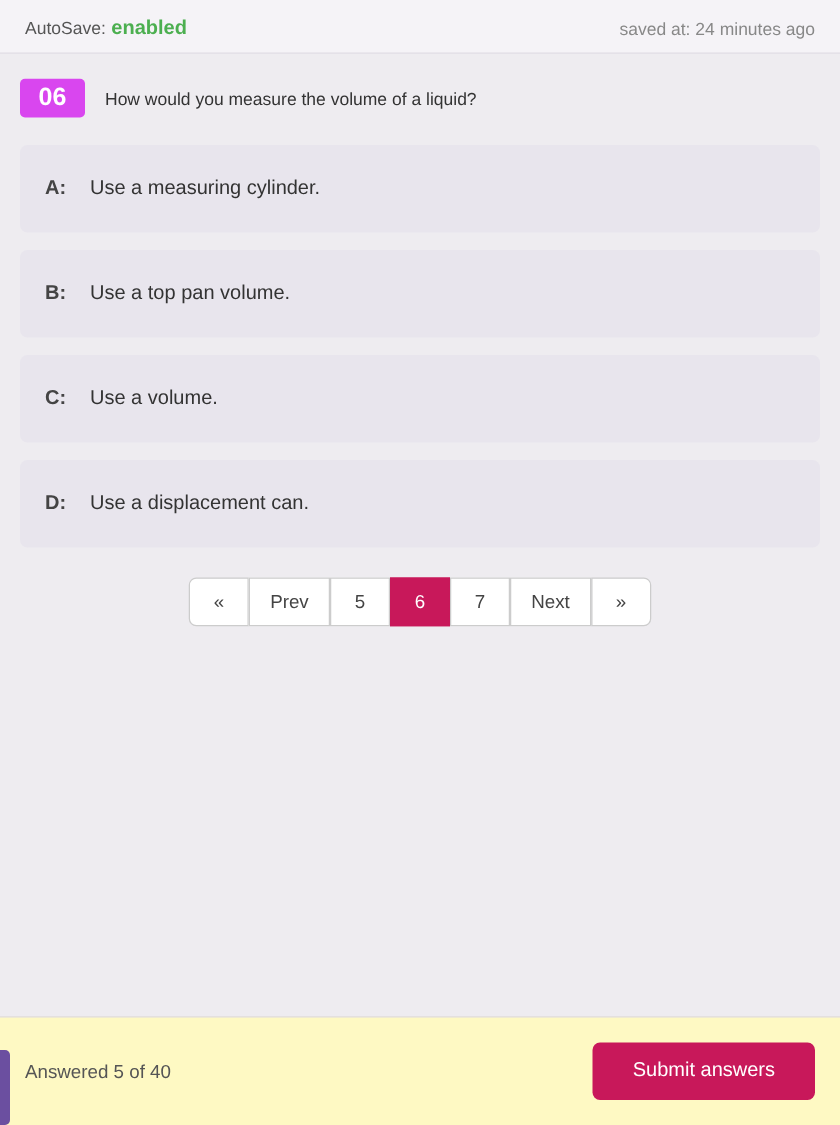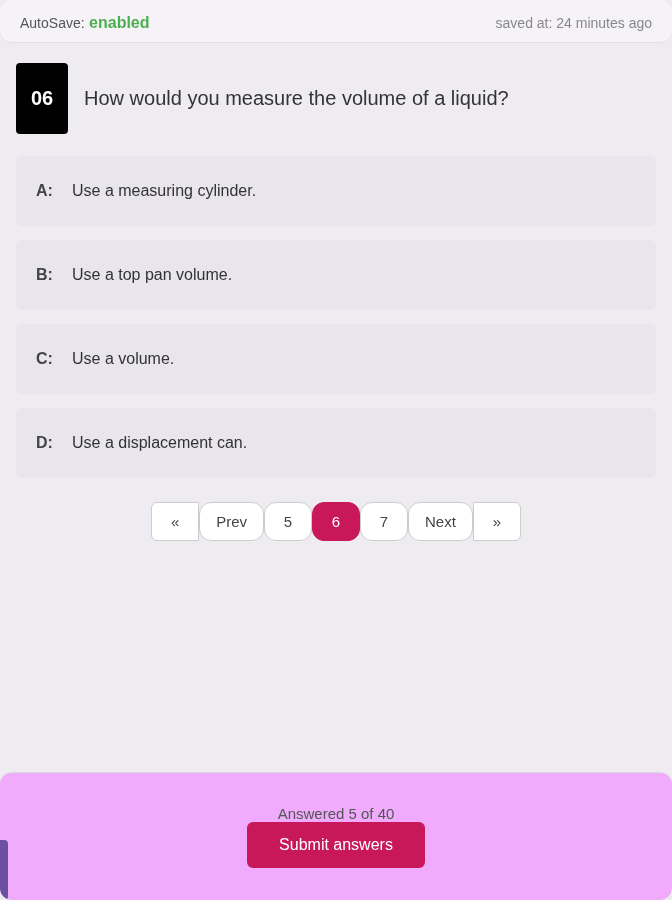--- a/index.html
+++ b/index.html
@@ -1,15 +1,15 @@
 <!DOCTYPE html>
 <html><head>
   <meta charset="utf-8">
   <style>
-    * { box-sizing: border-box; margin: 0; padding: 0; border-radius: 12px; }
+    * { box-sizing: border-box; margin: 0; padding: 0; }
 
     body {
       font-family: Arial, sans-serif;
       background-color: #eeecf0;
       width: 672px;
       min-height: 900px;
       position: relative;
       overflow-x: hidden;
     }
 
@@ -42,32 +42,32 @@
     }
 
     .question-header {
       display: flex;
       align-items: center;
       gap: 16px;
       margin-bottom: 22px;
     }
 
     .question-number-badge {
-      background-color: #000000;
+      background-color: #d946ef;
       color: white;
       font-size: 20px;
       font-weight: bold;
-      padding: 24px 14px;
+      padding: 4px 14px;
       border-radius: 4px;
       min-width: 52px;
       text-align: center;
     }
 
     .question-text {
-      font-size: 20px;
+      font-size: 14px;
       color: #333;
       font-weight: 400;
     }
 
     .answer-option {
       background-color: #e8e5ed;
       border-radius: 6px;
       margin-bottom: 14px;
       padding: 26px 20px;
       display: flex;
@@ -119,27 +119,26 @@
       background-color: #c8185a;
       color: white;
       border-color: #c8185a;
     }
 
     .bottom-bar {
       position: absolute;
       bottom: 0;
       left: 0;
       right: 0;
-      background-color: #f0abfc;
+      background-color: #fef9c3;
       display: flex;
       justify-content: space-between;
       align-items: center;
-      padding: 32px 20px;
+      padding: 20px 20px;
       border-top: 1px solid #ddd9e4;
-      flex-direction: column;
     }
 
     .answered-text {
       font-size: 15px;
       color: #555;
     }
 
     .submit-btn {
       background-color: #c8185a;
       color: white;

